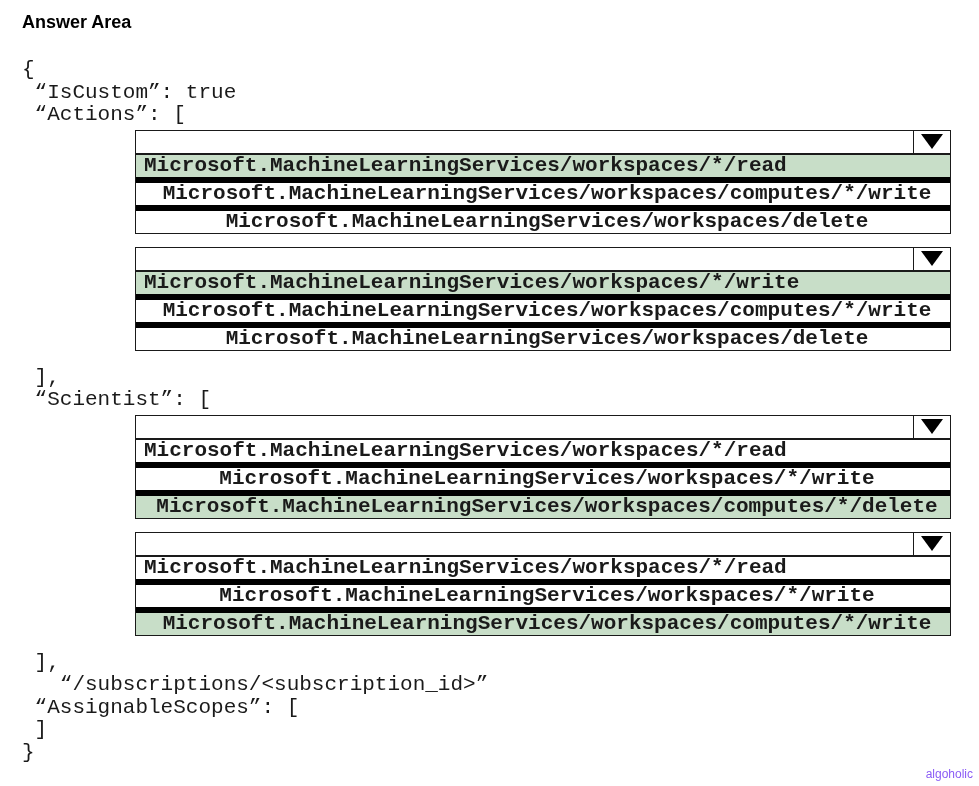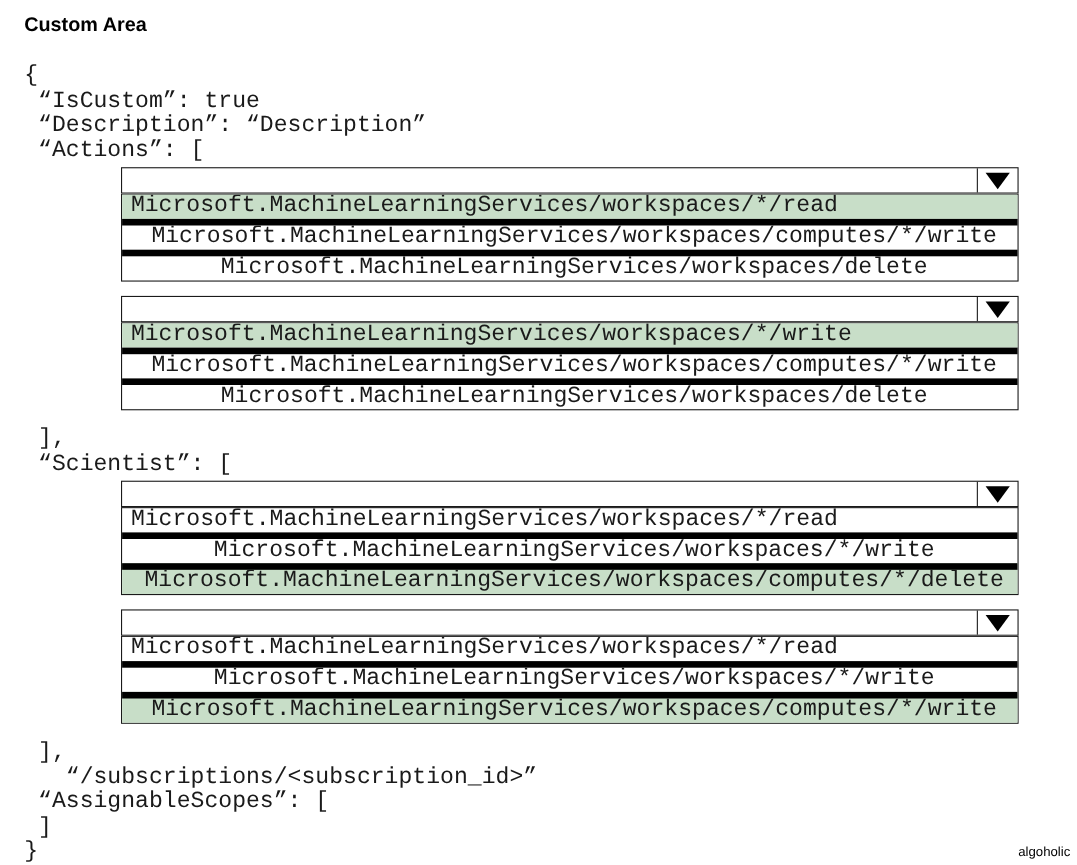--- a/index.html
+++ b/index.html
@@ -22,23 +22,24 @@
     font-family: "Liberation Mono", "DejaVu Sans Mono", monospace;
     font-size: 21px;
     line-height: 22.5px;
     color: #1a1a1a;
     white-space: pre;
   }
   .mt16 { margin-top: 16px; }
   .mt8  { margin-top: 8px; }
   .group {
     width: 816px;
-    margin-left: 88px;
+    margin-left: 113px;
     margin-top: 3px;
     box-sizing: border-box;
+    font-weight: bold;
   }
   .group + .group { margin-top: 13px; }
   .selector {
     display: flex;
     height: 22px;
     border: 1px solid #1a1a1a;
     background: #ffffff;
     cursor: pointer;
   }
   .selector-value {
@@ -79,32 +80,31 @@
     cursor: pointer;
   }
   .option + .option { border-top: 6px solid #000000; text-align: center; }
   .option.selected { background: #c8dec8; }
   .watermark {
     position: absolute;
     right: 6px;
     bottom: 5px;
     font-family: "Liberation Sans", sans-serif;
     font-size: 12px;
-    color: #000000;
+    color: #8b5cf6;
   }
 </style>
 </head>
 <body>
 
 <div class="page">
-  <h1 class="title">Custom Area</h1>
+  <h1 class="title">Answer Area</h1>
 
   <div class="code-line">{</div>
   <div class="code-line"> “IsCustom”: true</div>
-  <div class="code-line"> “Description”: “Description”</div>
   <div class="code-line"> “Actions”: [</div>
 
   <div class="group">
     <div class="selector">
       <div class="selector-value"></div>
       <div class="arrow-cell">
         <div class="caret"></div>
       </div>
     </div>
     <div class="options">

